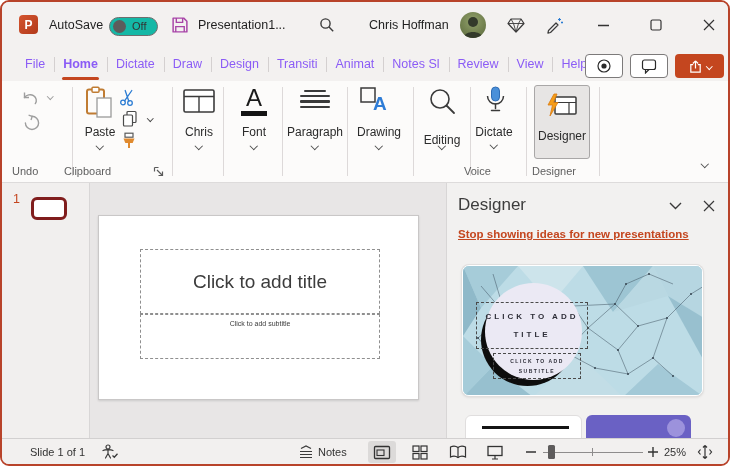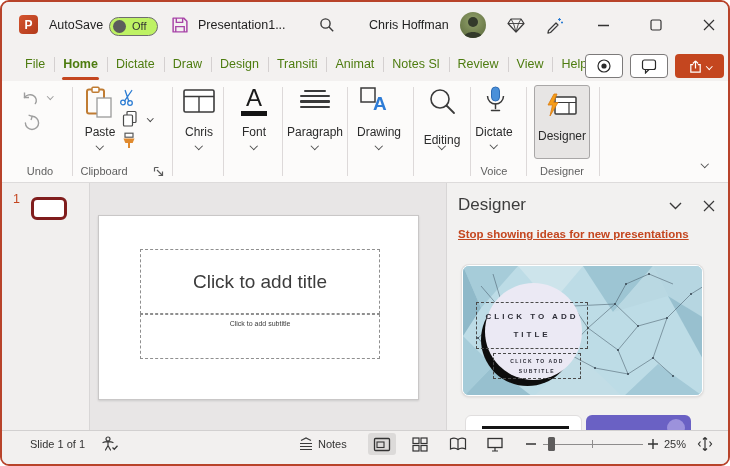--- a/index.html
+++ b/index.html
@@ -10,42 +10,42 @@
     font-family:"Liberation Sans", sans-serif; color:#252525;
   }
   .abs{position:absolute;}
   
   .titlebar{position:absolute;left:0;top:0;width:100%;height:47px;background:#f3f1f0;}
   .applogo{position:absolute;left:17px;top:13px;width:19px;height:19px;border-radius:4px;
     background:linear-gradient(135deg,#d4542f,#b23a1b);color:#fff;font-size:12px;font-weight:bold;
     display:flex;align-items:center;justify-content:center;}
   .tb-text{position:absolute;top:16px;font-size:12.5px;color:#1f1f1f;white-space:nowrap;}
   .toggle{position:absolute;left:107px;top:15px;width:49px;height:19px;border:1px solid #6e6e6e;
-    border-radius:10px;background:#bef264;}
+    border-radius:10px;background:#14b8a6;}
   .toggle .knob{position:absolute;left:3px;top:2px;width:13px;height:13px;border-radius:50%;background:#5c5c5c;}
   .toggle .state{position:absolute;left:22px;top:2px;font-size:11px;color:#333;}
   .avatar{position:absolute;left:458px;top:10px;width:26px;height:26px;border-radius:50%;overflow:hidden;
     background:radial-gradient(circle at 50% 35%,#93a26e 0%,#72814f 55%,#59683d 100%);}
   .cap-btn{position:absolute;top:8px;width:30px;height:30px;display:flex;align-items:center;justify-content:center;}
   
   .tabrow{position:absolute;left:0;top:47px;width:100%;height:32px;background:#f3f1f0;}
   .tabs{position:absolute;left:14px;top:0;height:32px;display:flex;}
-  .tab{position:relative;padding:0 9px;line-height:30px;font-size:12.5px;color:#4d7c0f;cursor:default;white-space:nowrap;}
+  .tab{position:relative;padding:0 9px;line-height:30px;font-size:12.5px;color:#8b5cf6;cursor:default;white-space:nowrap;}
   .tab + .tab::before{content:'';position:absolute;left:0;top:8px;height:15px;width:1px;background:#d4d0d0;}
   .tab.active{font-weight:700;}
   .tab.active::after{content:'';position:absolute;left:8px;right:8px;bottom:1px;height:3px;border-radius:2px;background:var(--accent);}
   .pill-btn{position:absolute;top:5px;height:24px;border:1px solid #7c7a7a;border-radius:4px;background:#fff;
     display:flex;align-items:center;justify-content:center;}
   .share-btn{position:absolute;top:5px;left:673px;width:49px;height:24px;border-radius:4px;background:var(--accent);
     display:flex;align-items:center;justify-content:center;gap:4px;}
   
   .ribbon{position:absolute;left:0;top:79px;width:100%;height:102px;background:#fcfbfa;border-bottom:1px solid #dddbdb;}
   .vdiv{position:absolute;top:6px;bottom:6px;width:1px;background:#ddd9d9;}
   .btn-label{position:absolute;font-size:12px;color:#2b2b2b;text-align:center;white-space:nowrap;}
-  .grp-label{position:absolute;top:84px;font-size:11px;color:#5f5f5f;text-align:center;white-space:nowrap;}
+  .grp-label{position:absolute;top:84px;font-size:11px;color:#5f5f5f;text-align:left;white-space:nowrap;}
   .chev{display:inline-block;width:5.5px;height:5.5px;border-right:1.2px solid #4a4a4a;border-bottom:1.2px solid #4a4a4a;transform:rotate(45deg);}
   .chev.s{width:4.5px;height:4.5px;}
   .chev.dim{border-color:#9e9e9e;}
   .chev.w{border-color:#fff;}
   .designer-btn{position:absolute;left:532px;top:4px;width:56px;height:74px;background:#e7e5e4;border:1px solid #a9a7a7;
     border-radius:3px;display:flex;flex-direction:column;align-items:center;}
   .font-ic{position:absolute;left:238px;top:4px;width:28px;text-align:center;}
   .font-ic .glyph{font-size:24px;line-height:25px;font-weight:500;color:#1a1a1a;}
   .font-ic .bar{width:26px;height:5px;background:#141414;margin:1px auto 0;}
   .para-ic{position:absolute;left:298px;top:9px;width:30px;display:flex;flex-direction:column;align-items:center;gap:3px;}
@@ -75,21 +75,21 @@
     display:flex;align-items:center;justify-content:center;text-align:center;
     font-size:8px;font-weight:600;letter-spacing:3px;line-height:2.2;color:#2e2e38;padding:2px;}
   .card .box-s{position:absolute;left:30px;top:87px;width:88px;height:26px;border:1px dashed #4a4a4a;
     display:flex;align-items:center;justify-content:center;text-align:center;
     font-size:5px;font-weight:700;letter-spacing:1.5px;line-height:2;color:#2e2e38;padding:1px;}
   .mini-l{position:absolute;left:18px;top:232px;width:117px;height:34px;background:#fff;border:1px solid #e0dede;border-radius:6px;}
   .mini-l .line{position:absolute;left:16px;right:12px;top:10px;height:3px;background:#141414;}
   .mini-r{position:absolute;left:139px;top:232px;width:105px;height:34px;background:var(--purple);border-radius:6px;}
   .mini-r .dot{position:absolute;right:6px;top:4px;width:18px;height:18px;border-radius:50%;background:#9c92dc;}
   
-  .statusbar{position:absolute;left:0;bottom:0;width:100%;height:34px;background:#f2f0ef;border-top:1px solid #d2d0d0;font-size:11px;color:#333;}
+  .statusbar{position:absolute;left:0;bottom:0;width:100%;height:26px;background:#f2f0ef;border-top:1px solid #d2d0d0;font-size:11px;color:#333;}
   .sb-text{position:absolute;top:7px;white-space:nowrap;}
   .view-btn{position:absolute;top:2px;width:28px;height:22px;display:flex;align-items:center;justify-content:center;border-radius:3px;}
   .view-btn.sel{background:#dcdad9;}
   .zoom-track{position:absolute;left:541px;top:12.5px;width:100px;height:1.5px;background:#8e8c8c;}
   .zoom-tick{position:absolute;left:590px;top:9px;width:1px;height:8px;background:#8e8c8c;}
   .zoom-thumb{position:absolute;left:546px;top:6px;width:7px;height:14px;background:#5e5c5c;border-radius:1.5px;}
   svg{display:block;}
 </style>
 </head>
 <body>

